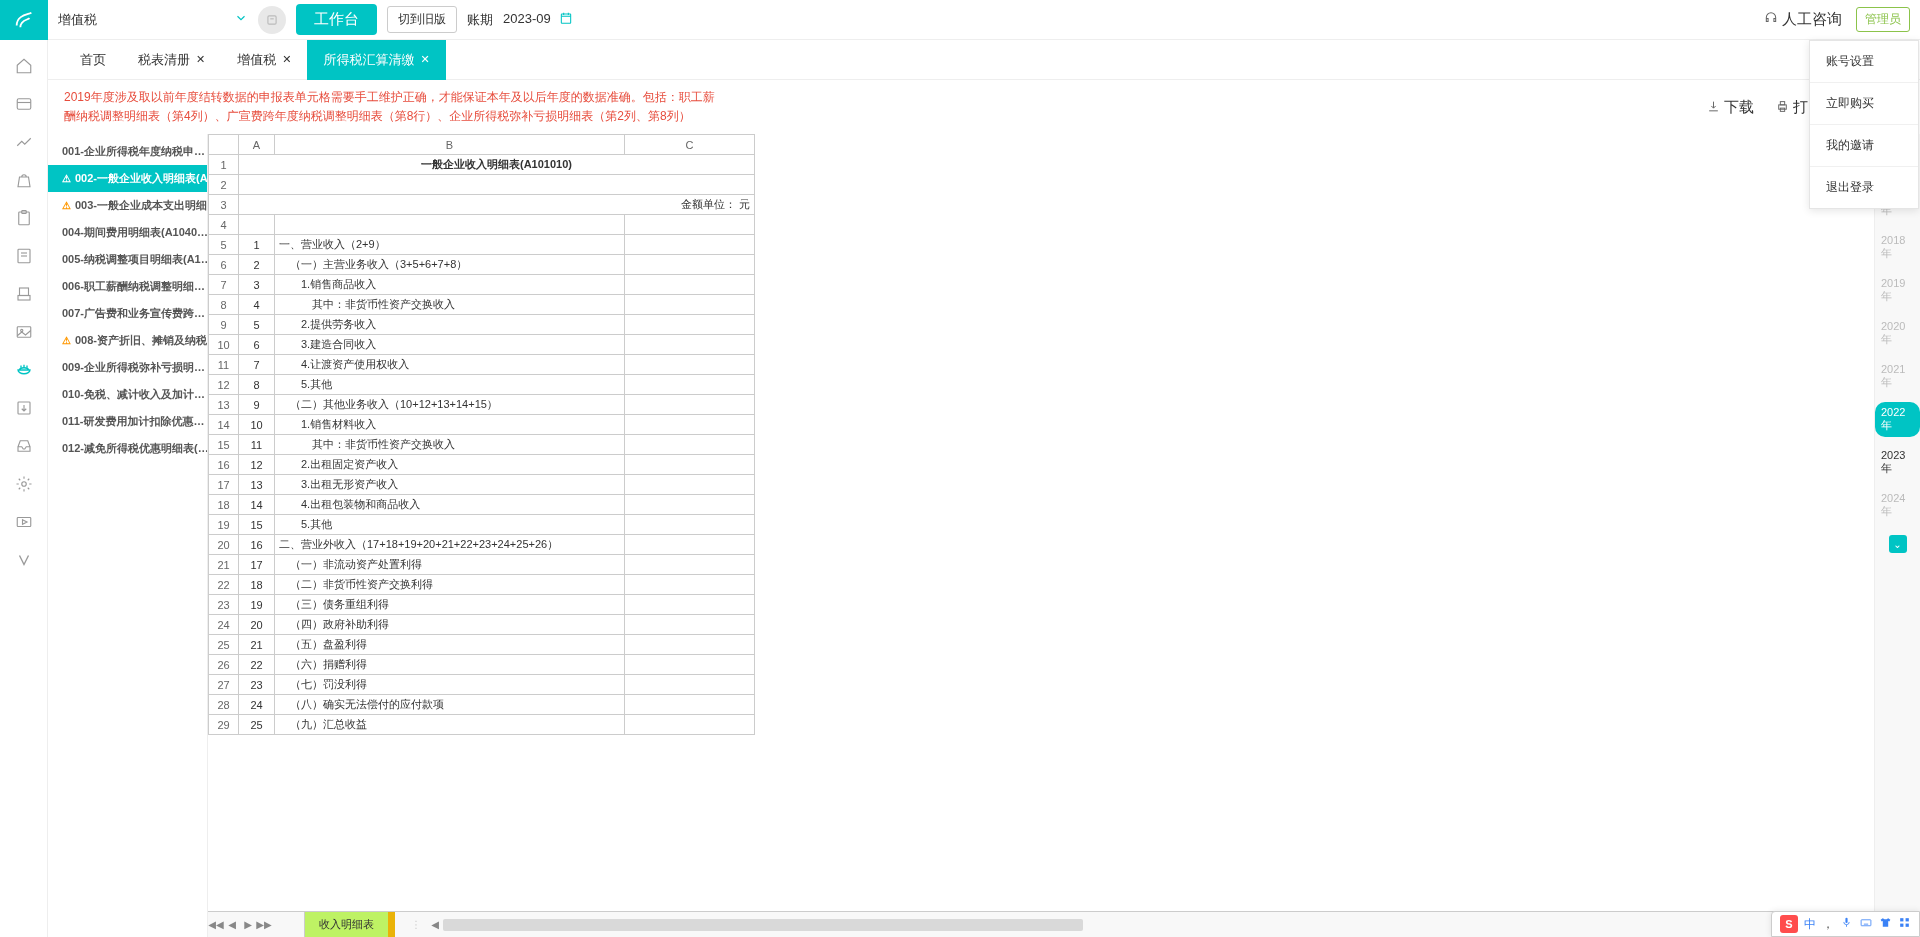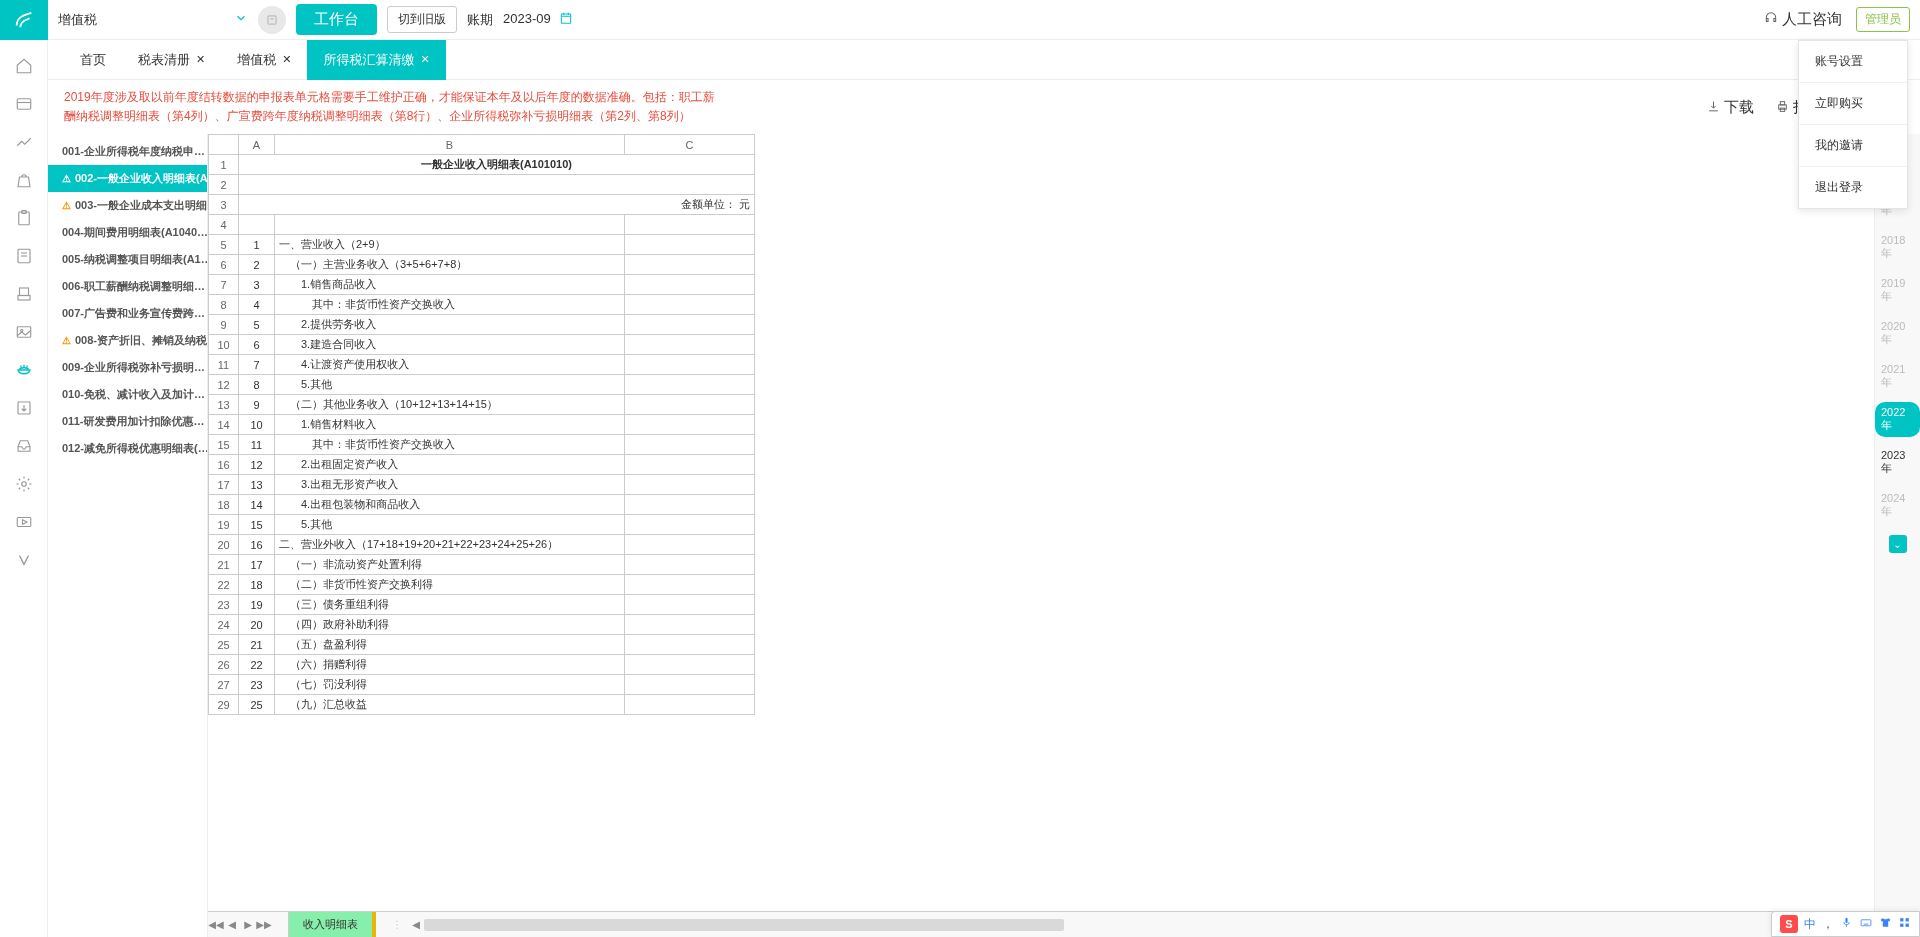--- a/index.html
+++ b/index.html
@@ -24,21 +24,21 @@
 .circle-disabled { width: 28px; height: 28px; border-radius: 50%; background: #e8e8e8; display: flex; align-items: center; justify-content: center; color: #ccc; }
 .btn-primary { background: #00c4c4; color: #fff; padding: 6px 18px; border-radius: 4px; font-size: 15px; cursor: pointer; }
 .btn-outline { border: 1px solid #ccc; padding: 4px 10px; border-radius: 3px; font-size: 12px; cursor: pointer; }
 .period-label { font-size: 13px; color: #333; }
 .period-value { font-size: 13px; color: #333; display: flex; align-items: flex-start; gap: 8px; }
 .cal-icon { color: #00c4c4; }
 .top-bar-right { margin-left: auto; display: flex; align-items: center; gap: 14px; }
 .admin-btn { border: 1px solid #8bc34a; color: #8bc34a; padding: 3px 8px; border-radius: 3px; font-size: 12px; cursor: pointer; }
 
 
-.user-menu { position: absolute; right: 12px; top: 40px; width: 110px; background: #fff; border: 1px solid #e5e5e5; box-shadow: 0 2px 8px rgba(0,0,0,0.1); z-index: 100; }
+.user-menu { position: absolute; right: 1px; top: 40px; width: 110px; background: #fff; border: 1px solid #e5e5e5; box-shadow: 0 2px 8px rgba(0,0,0,0.1); z-index: 100; }
 .user-menu-item { padding: 12px 16px; font-size: 12px; color: #333; cursor: pointer; border-bottom: 1px solid #f0f0f0; }
 .user-menu-item:last-child { border-bottom: none; }
 
 
 .tabs-bar { height: 40px; display: flex; align-items: center; padding: 0 16px; border-bottom: 1px solid #eee; gap: 0; }
 .tab { padding: 0 16px; height: 40px; display: flex; align-items: center; gap: 6px; font-size: 13px; color: #333; cursor: pointer; }
 .tab.active { background: #00c4c4; color: #fff; }
 .tab-close { font-size: 11px; cursor: pointer; }
 
 
@@ -69,21 +69,21 @@
 .col-c { width: 130px; }
 .title-cell { text-align: center; font-size: 15px; font-weight: bold; height: 30px; }
 .teal-head { background: #00c4c4; color: #fff; text-align: center; font-weight: bold; }
 .pink-cell { background: #ffe8e8; }
 .row-num { text-align: center; }
 .item-text { white-space: nowrap; overflow: hidden; }
 
 
 .sheet-tabs { height: 26px; border-top: 1px solid #ccc; display: flex; align-items: center; background: #f8f8f8; }
 .sheet-nav { width: 16px; text-align: center; color: #888; cursor: pointer; font-size: 10px; }
-.sheet-tab { padding: 0 14px; height: 26px; display: flex; align-items: center; font-size: 11px; border-right: 4px solid #eab308; border-left: 1px solid #ccc; background: #86efac; margin-left: 16px; cursor: pointer; }
+.sheet-tab { padding: 0 14px; height: 26px; display: flex; align-items: center; font-size: 11px; border-right: 7px solid #eab308; border-left: 1px solid #ccc; background: #bef264; margin-left: 32px; cursor: pointer; }
 .hscroll-track { flex: 1; display: flex; align-items: center; margin-left: 10px; }
 .hscroll-sep { color: #ccc; margin: 0 6px; font-size: 10px; }
 .hscroll-bar { flex: 1; height: 12px; position: relative; }
 .hscroll-thumb { position: absolute; left: 0; width: 640px; height: 12px; background: #d9d9d9; border-radius: 2px; }
 
 
 .year-sidebar { width: 46px; background: #f8f8f8; border-left: 1px solid #eee; display: flex; flex-direction: column; align-items: center; padding-top: 10px; gap: 8px; }
 .year-item { font-size: 11px; color: #bbb; padding: 4px 6px; cursor: pointer; border-radius: 10px; }
 .year-item.current { color: #333; }
 .year-item.selected { background: #00c4c4; color: #fff; }
@@ -486,20 +486,26 @@
                 <tr>
                   <td class="row-head">26</td>
                   <td class="row-num">22</td>
                   <td class="item-text"> （六）捐赠利得</td>
                   <td></td>
                 </tr>
                 <tr>
                   <td class="row-head">27</td>
                   <td class="row-num">23</td>
                   <td class="item-text"> （七）罚没利得</td>
+                  <td></td>
+                </tr>
+                <tr>
+                  <td class="row-head">28</td>
+                  <td class="row-num">24</td>
+                  <td class="item-text"> （八）确实无法偿付的应付款项</td>
                   <td></td>
                 </tr>
                 <tr>
                   <td class="row-head">29</td>
                   <td class="row-num">25</td>
                   <td class="item-text"> （九）汇总收益</td>
                   <td></td>
                 </tr>
               </tbody>
             </table>

